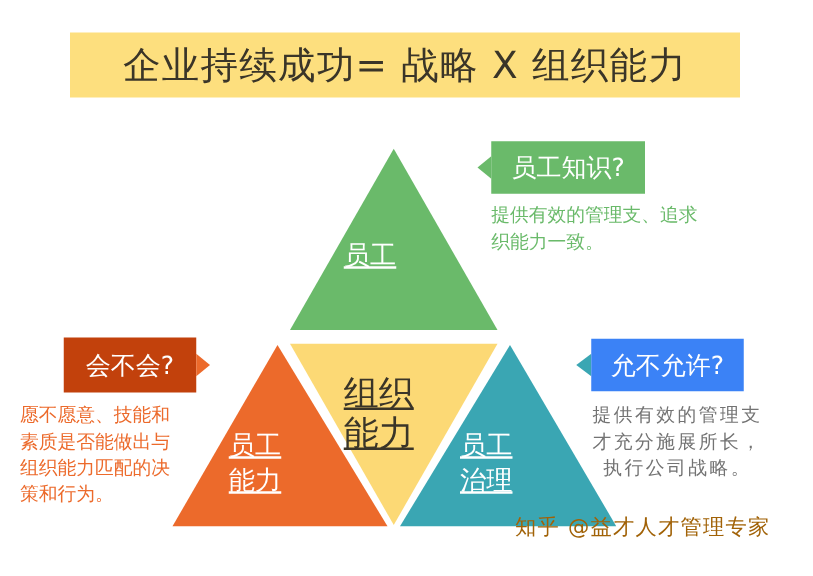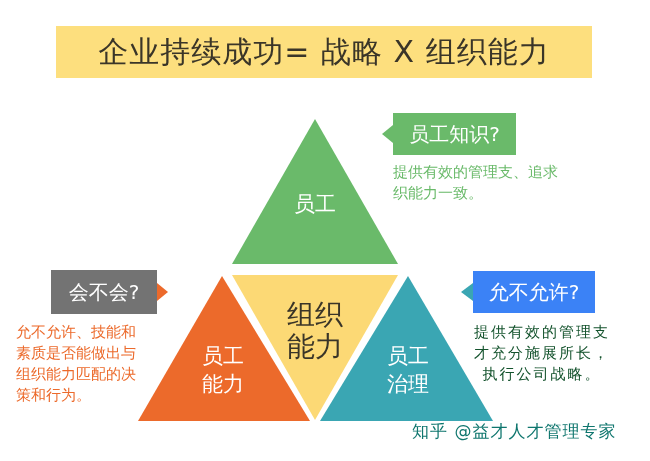--- a/index.html
+++ b/index.html
@@ -7,29 +7,29 @@
     width: 650px; height: 461px; background: #ffffff; position: relative; overflow: hidden;
     font-family: "DejaVu Sans", "Liberation Sans", sans-serif;
   }
   .banner {
     position: absolute; left: 56px; top: 26px; width: 536px; height: 52px;
     background: #fddf7e; display: flex; align-items: center; justify-content: center;
   }
   .banner-text { font-size: 30px; color: #3a3528; letter-spacing: 1px; }
   svg.tri { position: absolute; left: 0; top: 0; }
   .tri-label {
-    position: absolute; color: #ffffff; font-size: 21px; line-height: 28px; text-align: center; width: 80px;
+    position: absolute; color: #ffffff; font-size: 21px; line-height: 28px; width: 80px; text-decoration: underline;
   }
   .center-label { color: #3a3528; font-size: 28px; line-height: 32px; }
   .callout {
     position: absolute; color: #ffffff; font-size: 20px; display: flex; align-items: center; justify-content: center;
   }
   .callout-arrow { position: absolute; width: 0; height: 0; }
   .desc { position: absolute; font-size: 15px; line-height: 21px; }
-  .watermark { position: absolute; left: 412px; top: 420px; font-size: 17px; color: #0f766e; letter-spacing: 1px; }
+  .watermark { position: absolute; left: 412px; top: 410px; font-size: 17px; color: #a16207; letter-spacing: 1px; }
 </style>
 </head>
 <body>
 
 <div class="banner">
   <span class="banner-text">企业持续成功= 战略 X 组织能力</span>
 </div>
 
 <svg class="tri" width="650" height="461">
   <polygon points="315,119 398,264 232,264" fill="#6aba6a"></polygon>
@@ -56,34 +56,34 @@
 
 <div class="callout-arrow" style="left:382px; top:125px; border-top:9px solid transparent; border-bottom:9px solid transparent; border-right:11px solid #6aba6a;"></div>
 <div class="callout" style="left:393px; top:113px; width:123px; height:42px; background:#6aba6a;">
   <span>员工知识?</span>
 </div>
 <div class="desc" style="left:393px; top:162px; color:#6aba6a;">
   <div>提供有效的管理支、追求</div>
   <div>织能力一致。</div>
 </div>
 
-<div class="callout" style="left:51px; top:270px; width:106px; height:44px; background:#737373;">
+<div class="callout" style="left:51px; top:270px; width:106px; height:44px; background:#c2410c;">
   <span>会不会?</span>
 </div>
 <div class="callout-arrow" style="left:157px; top:283px; border-top:9px solid transparent; border-bottom:9px solid transparent; border-left:11px solid #ec6a2b;"></div>
 <div class="desc" style="left:16px; top:322px; color:#ec6a2b;">
-  <div>允不允许、技能和</div>
+  <div>愿不愿意、技能和</div>
   <div>素质是否能做出与</div>
   <div>组织能力匹配的决</div>
   <div>策和行为。</div>
 </div>
 
 <div class="callout-arrow" style="left:461px; top:283px; border-top:9px solid transparent; border-bottom:9px solid transparent; border-right:12px solid #3aa6b3;"></div>
 <div class="callout" style="left:473px; top:271px; width:122px; height:42px; background:#3b82f6;">
   <span>允不允许?</span>
 </div>
-<div class="desc" style="left:474px; top:322px; color:#14532d; text-align:center; letter-spacing:2px;">
+<div class="desc" style="left:474px; top:322px; color:#737373; text-align:center; letter-spacing:2px;">
   <div>提供有效的管理支</div>
   <div>才充分施展所长，</div>
   <div>执行公司战略。</div>
 </div>
 
 <div class="watermark">知乎 @益才人才管理专家</div>
 
 </body></html>

